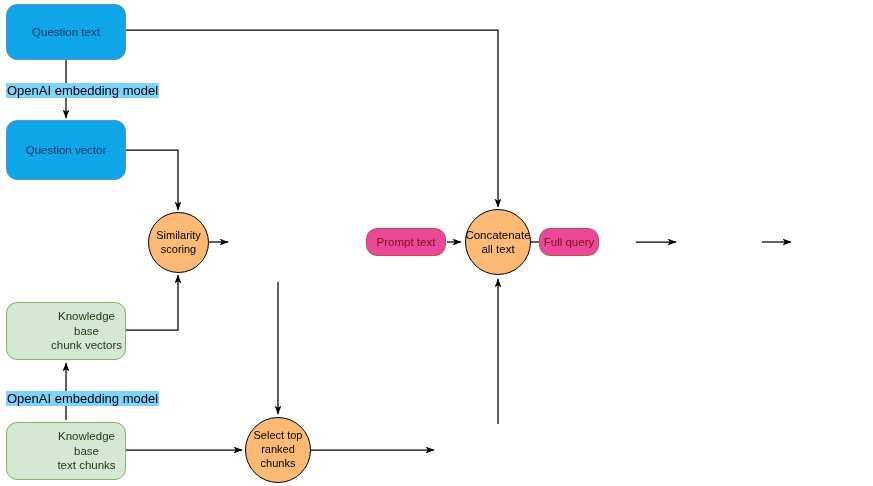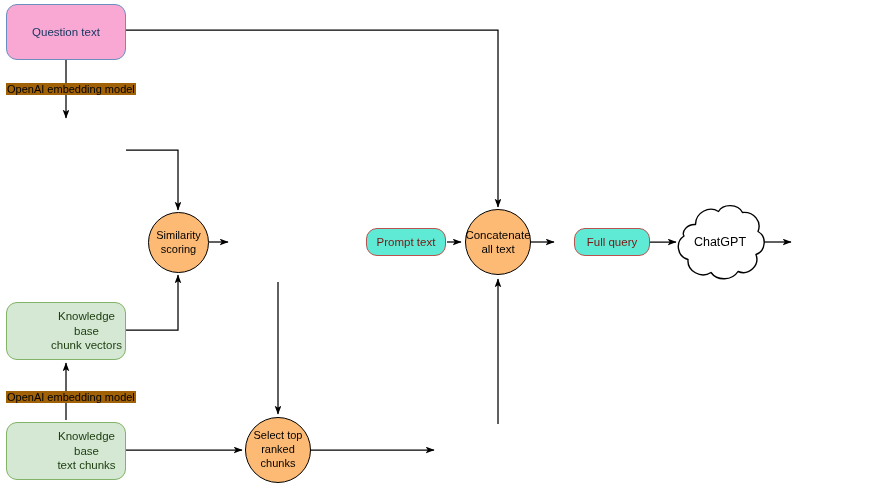--- a/index.html
+++ b/index.html
@@ -34,32 +34,32 @@
     line-height: 1.25;
     font-size: 11.5px;
     z-index: 3;
   }
   .box {
     border-width: 1.3px;
     border-style: solid;
     border-radius: 11px;
   }
   .box.blue {
-    background: #f9a8d4;
+    background: #0ea5e9;
     border-color: #6c8ebf;
     color: #11355e;
   }
   .box.green {
     background: #d5e8d4;
     border-color: #82b366;
     color: #1f4012;
     padding-left: 41px;
   }
   .box.red {
-    background: #5eead4;
+    background: #ec4899;
     border-color: #b85450;
     color: #7b1412;
   }
   .circle {
     background: #fdba74;
     border: 1.3px solid #000000;
     border-radius: 50%;
     color: #000000;
   }
   .diamond-wrap {
@@ -92,25 +92,25 @@
     height: 100%;
     display: flex;
     align-items: center;
     justify-content: center;
     font-size: 12.5px;
     color: #000000;
     z-index: 2;
   }
   .edge-label {
     position: absolute;
-    font-size: 11px;
+    font-size: 13px;
     color: #000000;
     white-space: nowrap;
     z-index: 4;
-    background: #a16207;
+    background: #7dd3fc;
     padding: 0 1px;
   }
   .nodetext {
     pointer-events: none;
   }
 </style>
 </head>
 <body>
 
 <div id="canvas">
@@ -152,20 +152,23 @@
       <path d="M762,242 L791,242" marker-end="url(#arrow)"></path>
     </g>
   </svg>
 
   <div class="node box blue" style="left:6px; top:4px; width:120px; height:56px;">
     <span class="nodetext">Question text</span>
   </div>
 
   <div class="edge-label" style="left:6px; top:83px;">OpenAI embedding model</div>
 
+  <div class="node box blue" style="left:6px; top:120px; width:120px; height:60px;">
+    <span class="nodetext">Question vector</span>
+  </div>
 
   <div class="node circle" style="left:148px; top:212px; width:61px; height:61px; font-size:11px;">
     <span class="nodetext">
       <span>Similarity</span><br>
       <span>scoring</span>
     </span>
   </div>
 
 
   <div class="node box green" style="left:6px; top:302px; width:120px; height:58px;">
@@ -197,34 +200,19 @@
     <span class="nodetext">Prompt text</span>
   </div>
 
   <div class="node circle" style="left:465px; top:209px; width:66px; height:66px; font-size:11.5px;">
     <span class="nodetext">
       <span>Concatenate</span><br>
       <span>all text</span>
     </span>
   </div>
 
-  <div class="node box red" style="left:574px; top:228px; width:76px; height:28px;">
+  <div class="node box red" style="left:539px; top:228px; width:60px; height:28px;">
     <span class="nodetext">Full query</span>
   </div>
 
-  <div class="cloud-wrap" style="left:672px; top:200px; width:96px; height:84px;">
-    <svg width="96" height="84" viewBox="0 0 96 84" xmlns="http://www.w3.org/2000/svg">
-      <path d="M23.5,24.5
-               C23.5,12.5 37,5.5 46.5,11.5
-               C51,3.5 66,3.5 70.5,12.5
-               C82,11.5 90,21.5 86,31.5
-               C95,36.5 94,51 84,54.5
-               C88,65.5 77,76 66,71.5
-               C60,81 45,81 39,72.5
-               C29,79 15,71 16,59.5
-               C5,56.5 3,42 12,36
-               C9.5,31.5 15,24 23.5,24.5 Z" fill="#ffffff" stroke="#000000" stroke-width="1.4" stroke-linejoin="round"></path>
-    </svg>
-    <div class="cloud-label">ChatGPT</div>
-  </div>
 
 
 </div>
 
 </body></html>

